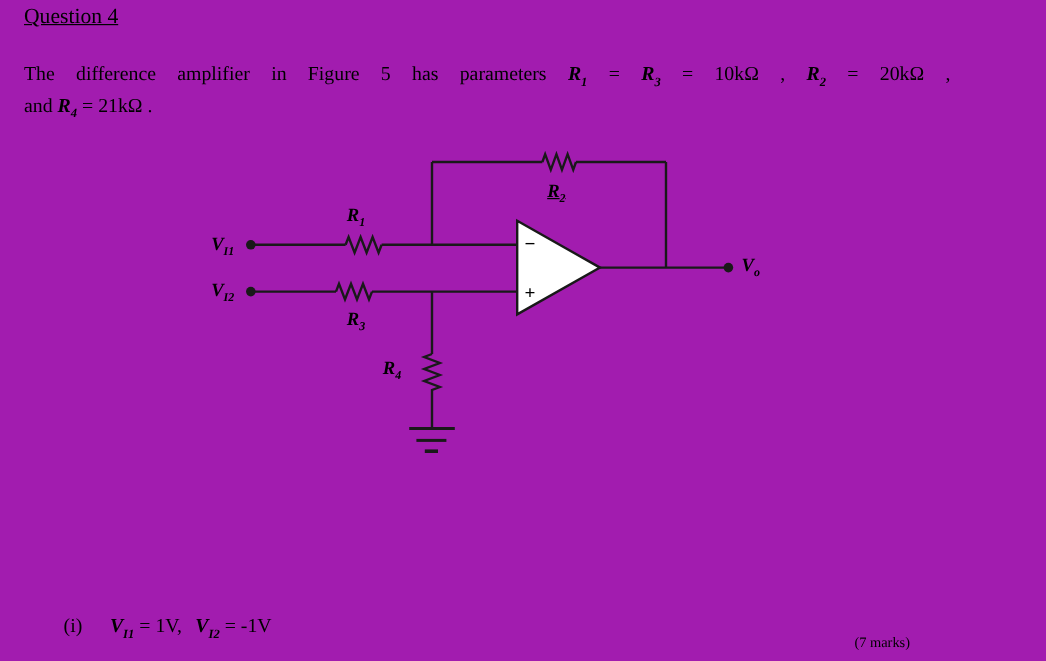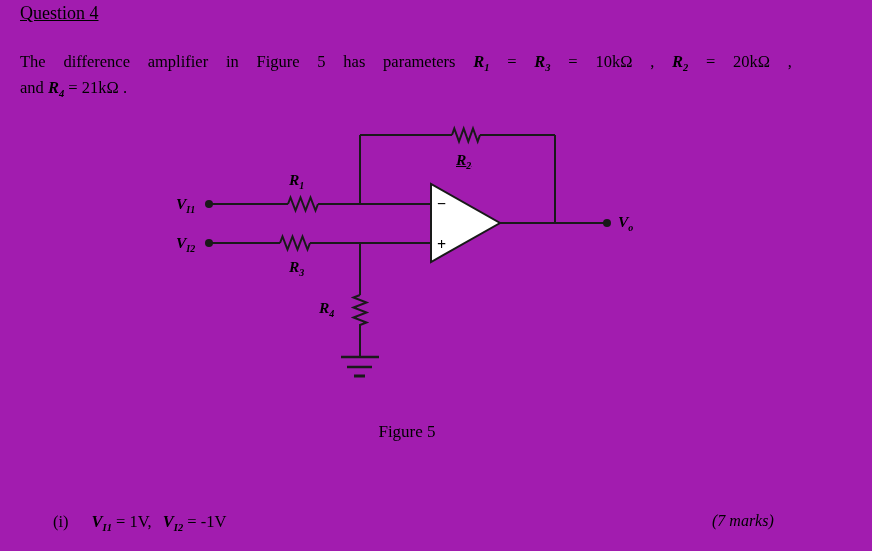--- a/index.html
+++ b/index.html
@@ -32,21 +32,21 @@
   .fig-caption {
     position:absolute; left:327px; top:422px; width:160px;
     text-align:center; font-size:17px;
   }
   .part-a { position:absolute; left:20px; top:465px; font-size:16.5px; white-space:nowrap; }
   .part-a .item-label { margin-right:18px; }
   .part-a .qty { margin-left:4px; }
   .item-i { position:absolute; left:53px; top:512px; font-size:16.5px; white-space:nowrap;text-align:center; }
   .item-i .item-label { margin-right:23px; }
   .item-i .second { margin-left:7px; }
-  .marks { position:absolute; left:712px; top:512px; font-size:16px; white-space:nowrap;font-style:italic; }
+  .marks { position:absolute; left:712px; top:528px; font-size:12px; white-space:nowrap; }
 </style>
 </head>
 <body>
 
 <div class="page">
 
   <div class="q-heading">Question 4</div>
 
   <div class="intro">
     <div class="intro-line1">
@@ -105,21 +105,20 @@
   <span class="clabel" style="left:456px;top:152px;text-decoration:underline;"><span>R</span><sub>2</sub></span>
   <span class="clabel" style="left:289px;top:259px;"><span>R</span><sub>3</sub></span>
   <span class="clabel" style="left:319px;top:300px;"><span>R</span><sub>4</sub></span>
   <span class="clabel" style="left:176px;top:196px;"><span>V</span><sub>I1</sub></span>
   <span class="clabel" style="left:176px;top:235px;"><span>V</span><sub>I2</sub></span>
   <span class="clabel" style="left:618px;top:214px;"><span>V</span><sub>o</sub></span>
 
   <span class="opsign" style="left:437px;top:196px;">−</span>
   <span class="opsign" style="left:437px;top:237px;">+</span>
 
-  <div class="fig-caption">Figure 5</div>
 
 
   <div class="item-i">
     <span class="item-label">(i)</span><span class="qty"><span>V</span><sub>I1</sub></span>
     <span>= 1V,</span>
     <span class="qty second"><span>V</span><sub>I2</sub></span>
     <span>= -1V</span>
   </div>
 
   <div class="marks">(7 marks)</div>

